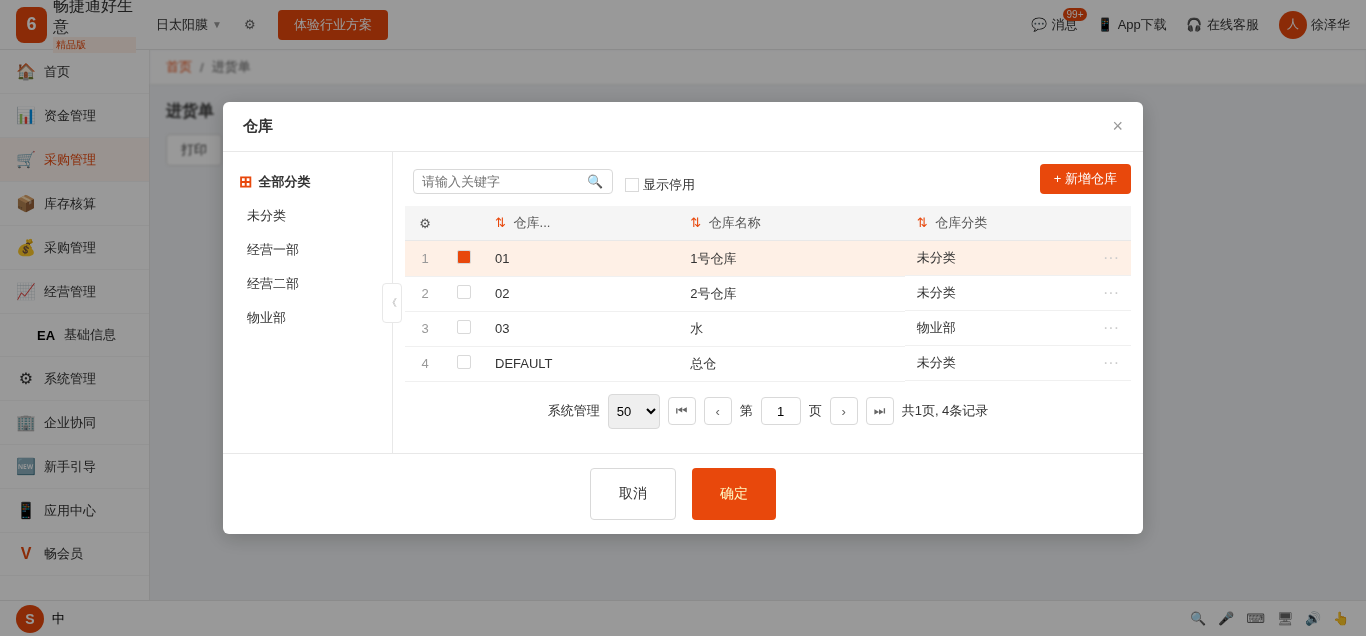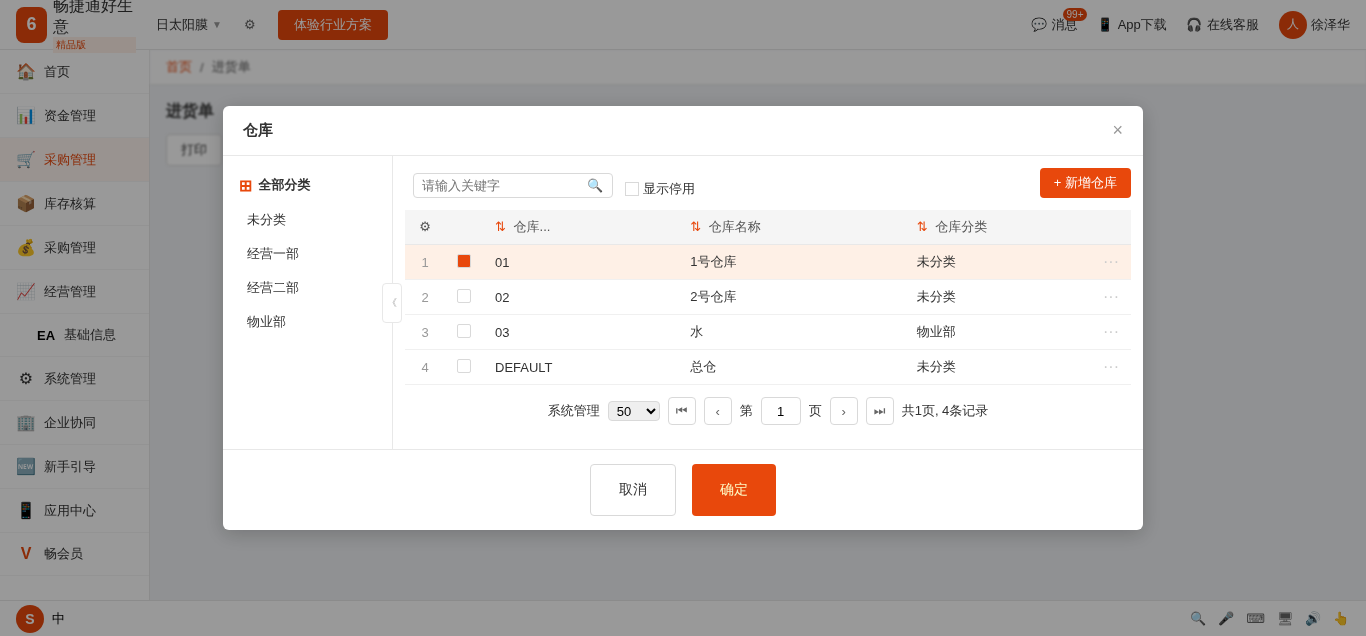--- a/index.html
+++ b/index.html
@@ -235,21 +235,21 @@
       display: flex; align-items: center; justify-content: center;
       font-size: 13px; color: #666;
     }
     .page-btn:disabled { color: #ccc; cursor: not-allowed; }
     .page-input {
       width: 40px; height: 28px;
       border: 1px solid #d9d9d9; border-radius: 4px;
       text-align: center; font-size: 13px;
     }
     .page-size-select {
-      height: 20px; border: 1px solid #d9d9d9; border-radius: 4px;
+      height: 35px; border: 1px solid #d9d9d9; border-radius: 4px;
       font-size: 13px; padding: 0 4px; cursor: pointer;
     }
 
     
     .modal-footer {
       display: flex; justify-content: center; gap: 16px;
       padding: 14px 20px;
       border-top: 1px solid #e8e8e8;
     }
     .btn-cancel {

